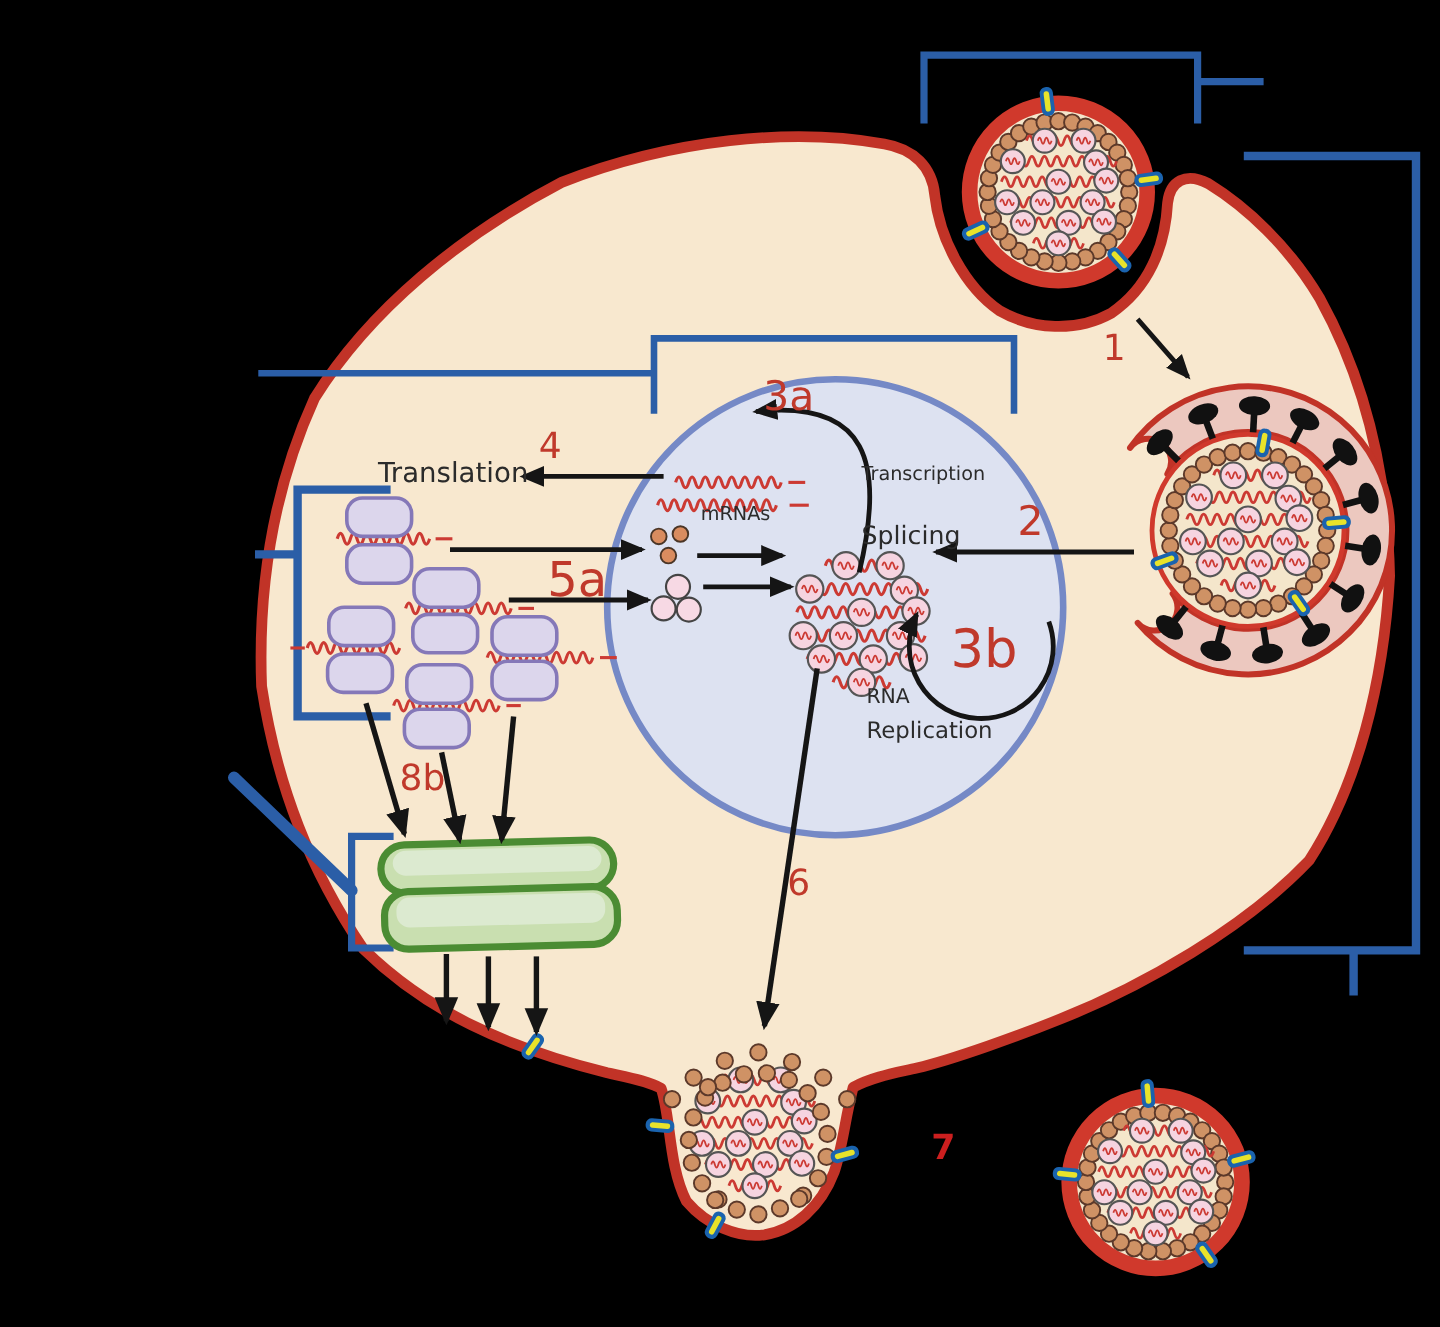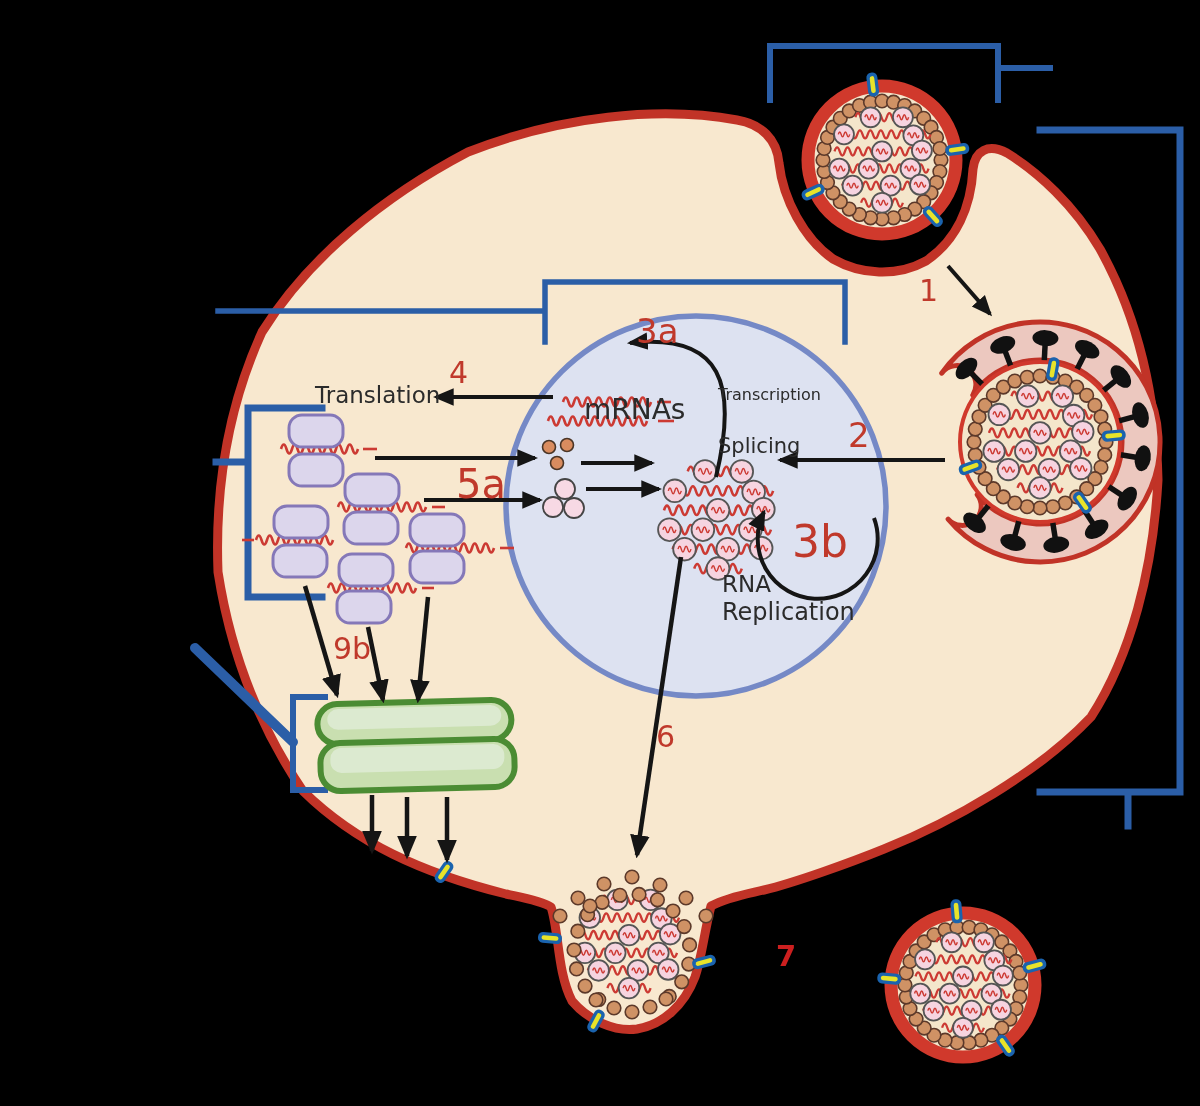--- a/index.html
+++ b/index.html
@@ -500,26 +500,26 @@
         <line x1="407" y1="797" x2="407" y2="856" stroke="#151515" stroke-width="4.5" marker-end="url(#ah)"></line>
         <line x1="447" y1="797" x2="447" y2="860" stroke="#151515" stroke-width="4.5" marker-end="url(#ah)"></line>
         <line x1="681" y1="557" x2="637" y2="855" stroke="#151515" stroke-width="4.5" marker-end="url(#ah)"></line>
         <path d="M716,477 C738,385 723,333 630,343" fill="none" stroke="#151515" stroke-width="4" marker-end="url(#ah)"></path>
         <path d="M874,518 A60,60 0 1 1 764,512" fill="none" stroke="#151515" stroke-width="4" marker-end="url(#ah)"></path>
       </g>
   </svg>
 
   <span class="lbl lbl-dark" style="left:315px;top:384px;font-size:23px;">Translation</span>
   <span class="lbl lbl-red" style="left:449px;top:358px;font-size:30px;">4</span>
-  <span class="lbl lbl-dark" style="left:584px;top:396px;font-size:28px;">mRNAs</span>
+  <span class="lbl lbl-dark" style="left:584px;top:420px;font-size:16px;">mRNAs</span>
   <span class="lbl lbl-red" style="left:636px;top:314px;font-size:34px;text-align:center;">3a</span>
   <span class="lbl lbl-dark" style="left:718px;top:387px;font-size:16px;">Transcription</span>
   <span class="lbl lbl-dark" style="left:718px;top:436px;font-size:21px;">Splicing</span>
   <span class="lbl lbl-red" style="left:848px;top:418px;font-size:34px;">2</span>
   <span class="lbl lbl-red" style="left:792px;top:520px;font-size:44px;">3b</span>
-  <span class="lbl lbl-dark" style="left:722px;top:573px;font-size:23px;">RNA</span>
-  <span class="lbl lbl-dark" style="left:722px;top:600px;font-size:24px;">Replication</span>
+  <span class="lbl lbl-dark" style="left:722px;top:573px;font-size:17px;">RNA</span>
+  <span class="lbl lbl-dark" style="left:722px;top:600px;font-size:19px;">Replication</span>
   <span class="lbl lbl-red" style="left:456px;top:464px;font-size:40px;">5a</span>
-  <span class="lbl lbl-red" style="left:333px;top:634px;font-size:30px;">9b</span>
+  <span class="lbl lbl-red" style="left:333px;top:634px;font-size:30px;">8b</span>
   <span class="lbl lbl-red" style="left:919px;top:276px;font-size:30px;">1</span>
   <span class="lbl lbl-red" style="left:656px;top:722px;font-size:30px;">6</span>
   <span class="lbl lbl-red7" style="left:776px;top:942px;font-size:29px;">7</span>
 </div>
 
 </body></html>

